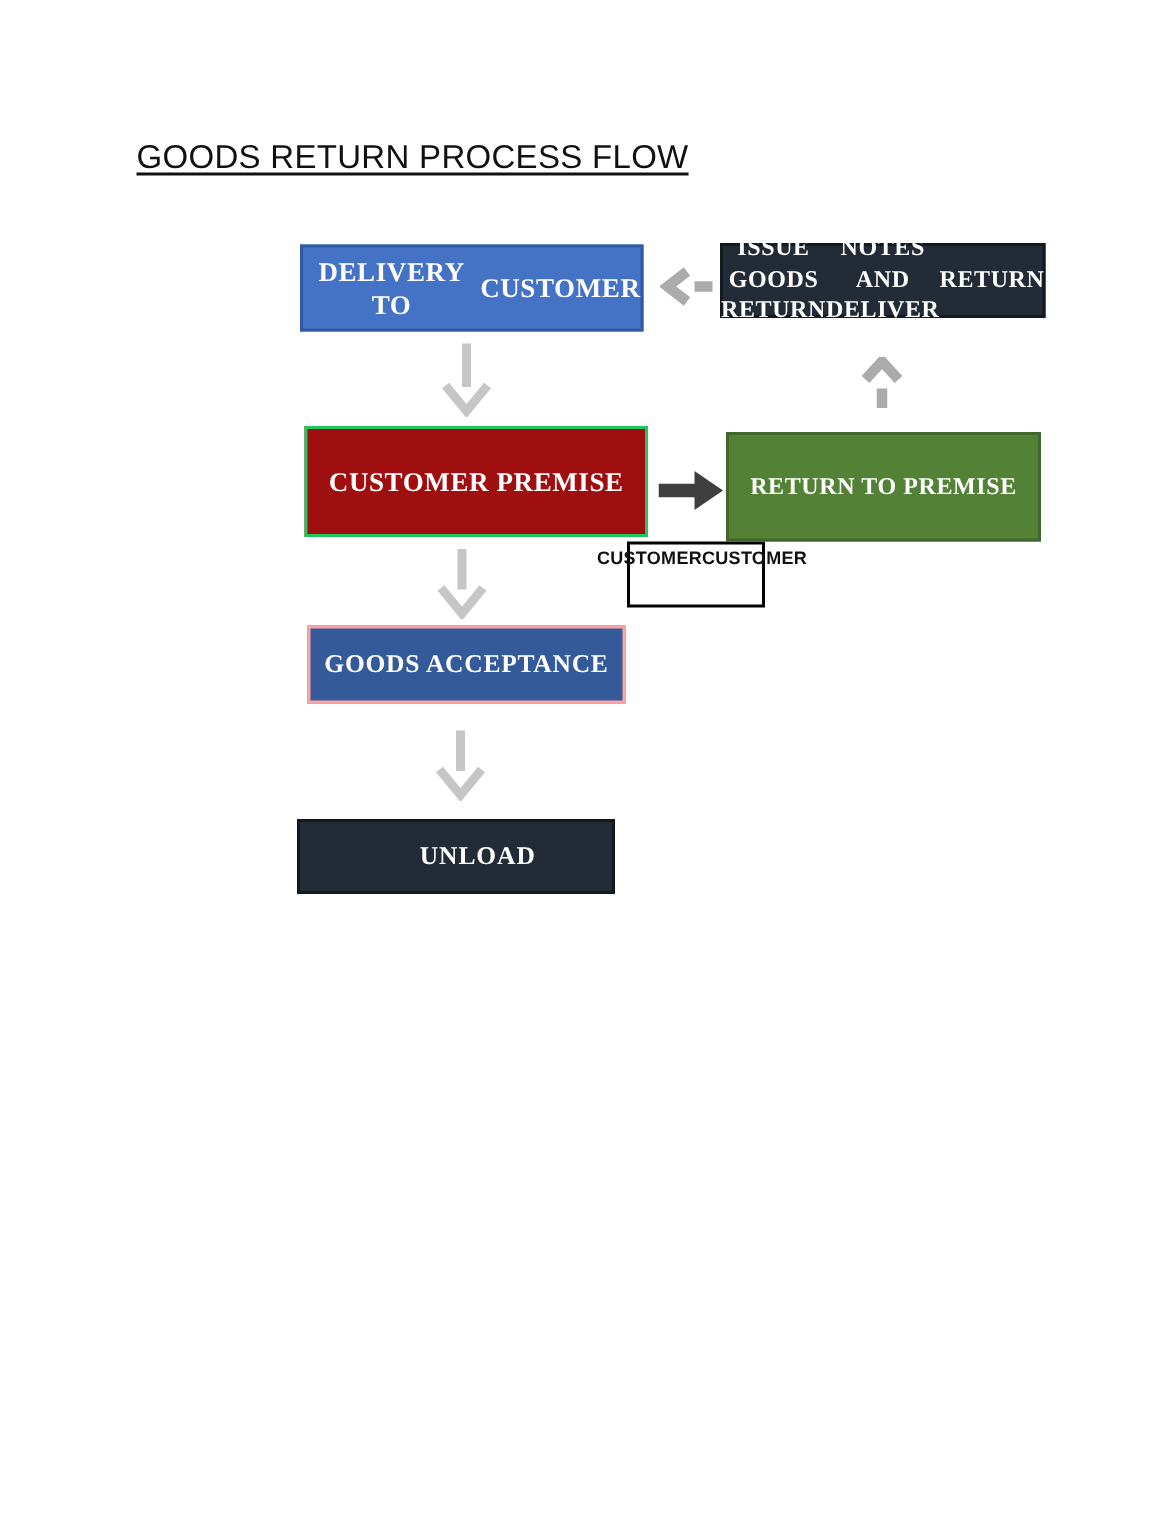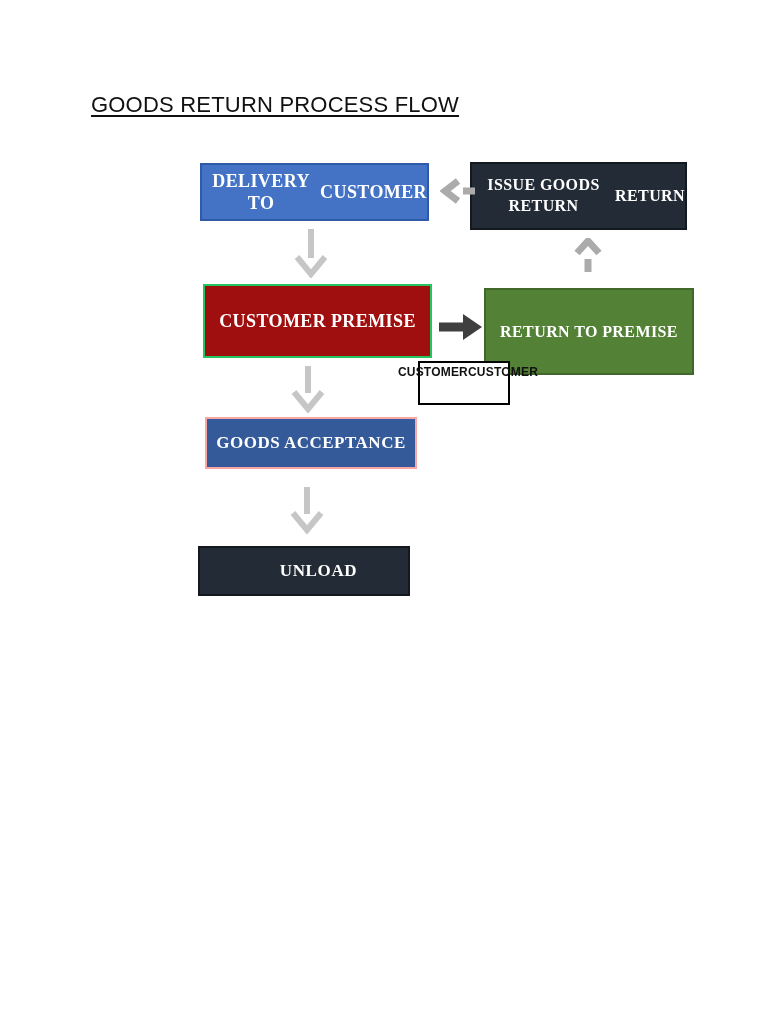--- a/index.html
+++ b/index.html
@@ -38,31 +38,31 @@
     font-family: "Liberation Serif", serif;
     font-weight: bold;
     color: #ffffff;
   }
   .n-delivery {
     left: 200px; top: 163px; width: 229px; height: 58px;
     background: #4472c4; border: 2px solid #2f5aa8;
     font-size: 18px; line-height: 1.25; letter-spacing: 0.4px;
   }
   .n-issue {
-    left: 470px; top: 162px; width: 217px; height: 68px;
+    left: 480px; top: 162px; width: 217px; height: 50px;
     background: #232b36; border: 2px solid #14191f;
     font-size: 16px; line-height: 1.3; letter-spacing: 0.4px;
   }
   .n-premise {
     left: 203px; top: 284px; width: 229px; height: 74px;
     background: #a00f0f; border: 2px solid #22c55e;
     font-size: 18px; letter-spacing: 0.4px;
   }
   .n-return {
-    left: 484px; top: 288px; width: 210px; height: 87px;
+    left: 484px; top: 288px; width: 210px; height: 73px;
     background: #538135; border: 2px solid #41682a;
     font-size: 16px; letter-spacing: 0.4px; text-align: center;
   }
   .n-rejection {
     left: 418px; top: 361px; width: 92px; height: 44px;
     background: #ffffff; border: 2px solid #000000;
     color: #111111;
     font-family: "Liberation Sans", sans-serif;
     font-size: 12px; line-height: 1.55; letter-spacing: 0.2px;
     align-items: flex-start; text-align: left;
@@ -95,20 +95,21 @@
 
   <div>
 
     <div class="node n-delivery">
       <div>DELIVERY TO</div>
       <div>CUSTOMER</div>
     </div>
 
     <div class="node n-issue">
       <div>ISSUE GOODS RETURN</div>
+      <div>NOTES AND DELIVER</div>
       <div>RETURN</div>
     </div>
 
     <div class="node n-premise">
       <div>CUSTOMER PREMISE</div>
     </div>
 
     <div class="node n-return">
       <div>RETURN TO PREMISE</div>
     </div>

